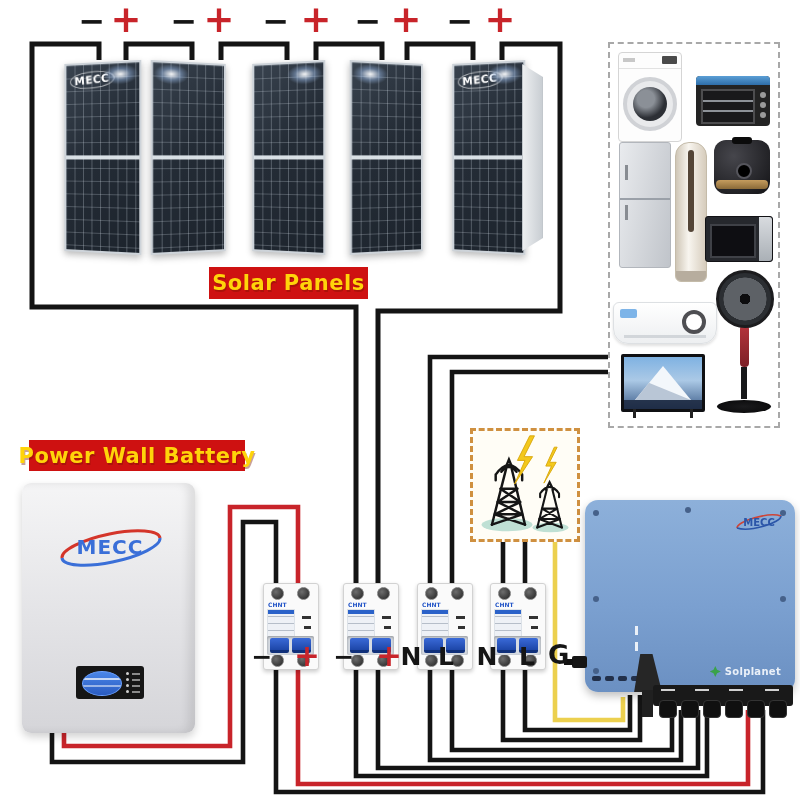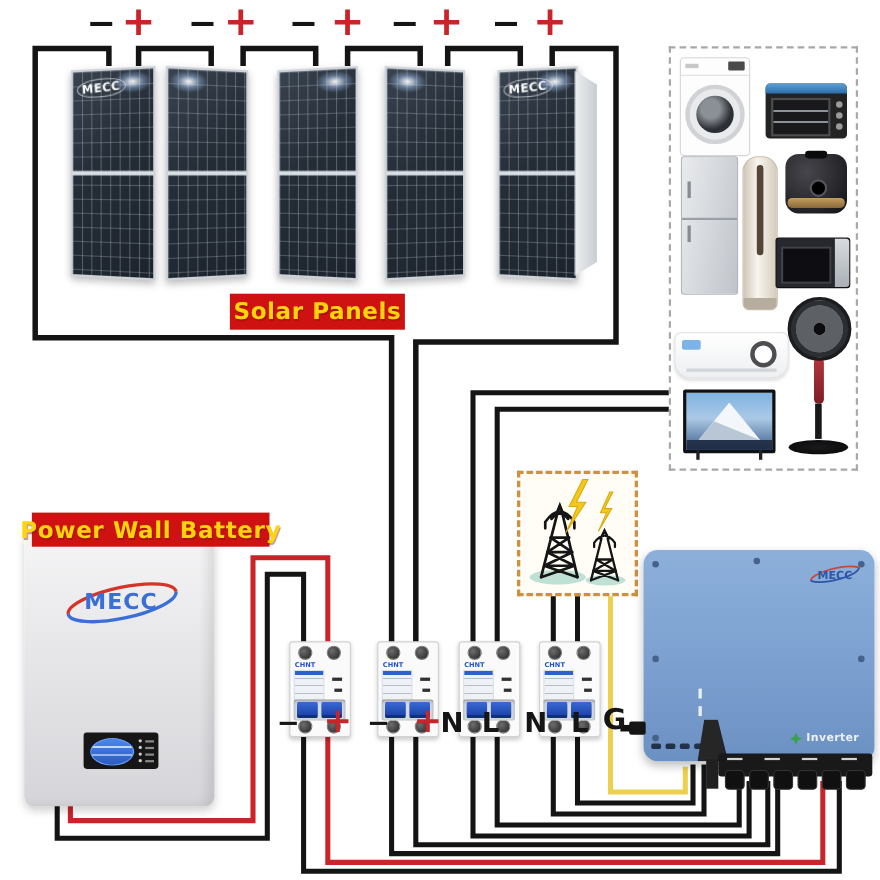--- a/index.html
+++ b/index.html
@@ -8,21 +8,21 @@
   #wires{position:absolute;left:0;top:0;z-index:1;}
   .wire{fill:none;stroke-width:4.6px;}
   .w-bracket{stroke-width:5px;}
 
   
   .chip{position:absolute;z-index:5;background:var(--labelbg,#ce1111);color:var(--labeltext,#ffd40a);
         font-weight:bold;display:flex;align-items:center;justify-content:center;
         text-shadow:1px 2px 0 rgba(120,20,0,.4);letter-spacing:.5px;white-space:nowrap;}
   #chip-solar{left:209px;top:267px;width:159px;height:32px;font-size:21px;}
   #chip-supply{left:389px;top:312px;width:214px;height:43px;font-size:29px;}
-  #chip-battery{left:29px;top:466px;width:216px;height:31px;font-size:21px;}
+  #chip-battery{left:29px;top:440px;width:216px;height:31px;font-size:21px;}
   #chip-inverter{left:607px;top:461px;width:142px;height:34px;font-size:27px;}
   #appliances-title{position:absolute;left:604px;top:8px;width:180px;z-index:5;text-align:center;
         color:var(--titlered,#e0301e);font-size:21px;font-weight:bold;}
 
   
   #panel-array{position:absolute;left:0;top:0;z-index:2;}
   .panel{position:absolute;
      background:
        linear-gradient(transparent 48.5%, rgba(226,233,238,.95) 49.4%, rgba(226,233,238,.95) 50.6%, transparent 51.5%),
        repeating-linear-gradient(90deg, rgba(205,215,225,.30) 0 1px, transparent 1px 9px),
@@ -393,21 +393,21 @@
     <i class="ivs" style="left:8px;top:10px"></i><i class="ivs" style="left:100px;top:7px"></i>
     <i class="ivs" style="left:195px;top:10px"></i><i class="ivs" style="left:8px;top:96px"></i>
     <i class="ivs" style="left:195px;top:96px"></i><i class="ivs" style="left:8px;top:168px"></i>
     <svg id="inv-brand" width="56" height="28" viewBox="0 0 56 28">
       <path d="M6,20 A24,7 -12 0 1 50,8" stroke="#cf4436" stroke-width="1.6" fill="none"></path>
       <path d="M50,8 A24,7 -12 0 1 6,20" stroke="#2b55a8" stroke-width="1.6" fill="none"></path>
       <text x="28" y="18" text-anchor="middle" font-size="10" font-weight="bold" fill="#2b55a8">MECC</text>
     </svg>
     <span id="inv-sub">
         <i></i>
-        <b>Inverter</b>
+        <b>Solplanet</b>
       </span>
     <span id="inv-ticks">
       <i style="left:50px;top:126px"></i><i style="left:50px;top:142px"></i>
     </span>
     <span id="inv-vents">
       <i style="left:7px"></i><i style="left:20px"></i><i style="left:33px"></i><i style="left:46px"></i><i style="left:59px"></i>
     </span>
     <div id="inv-mount"></div>
     <div id="inv-leg"></div>
     <div id="inv-strip">

